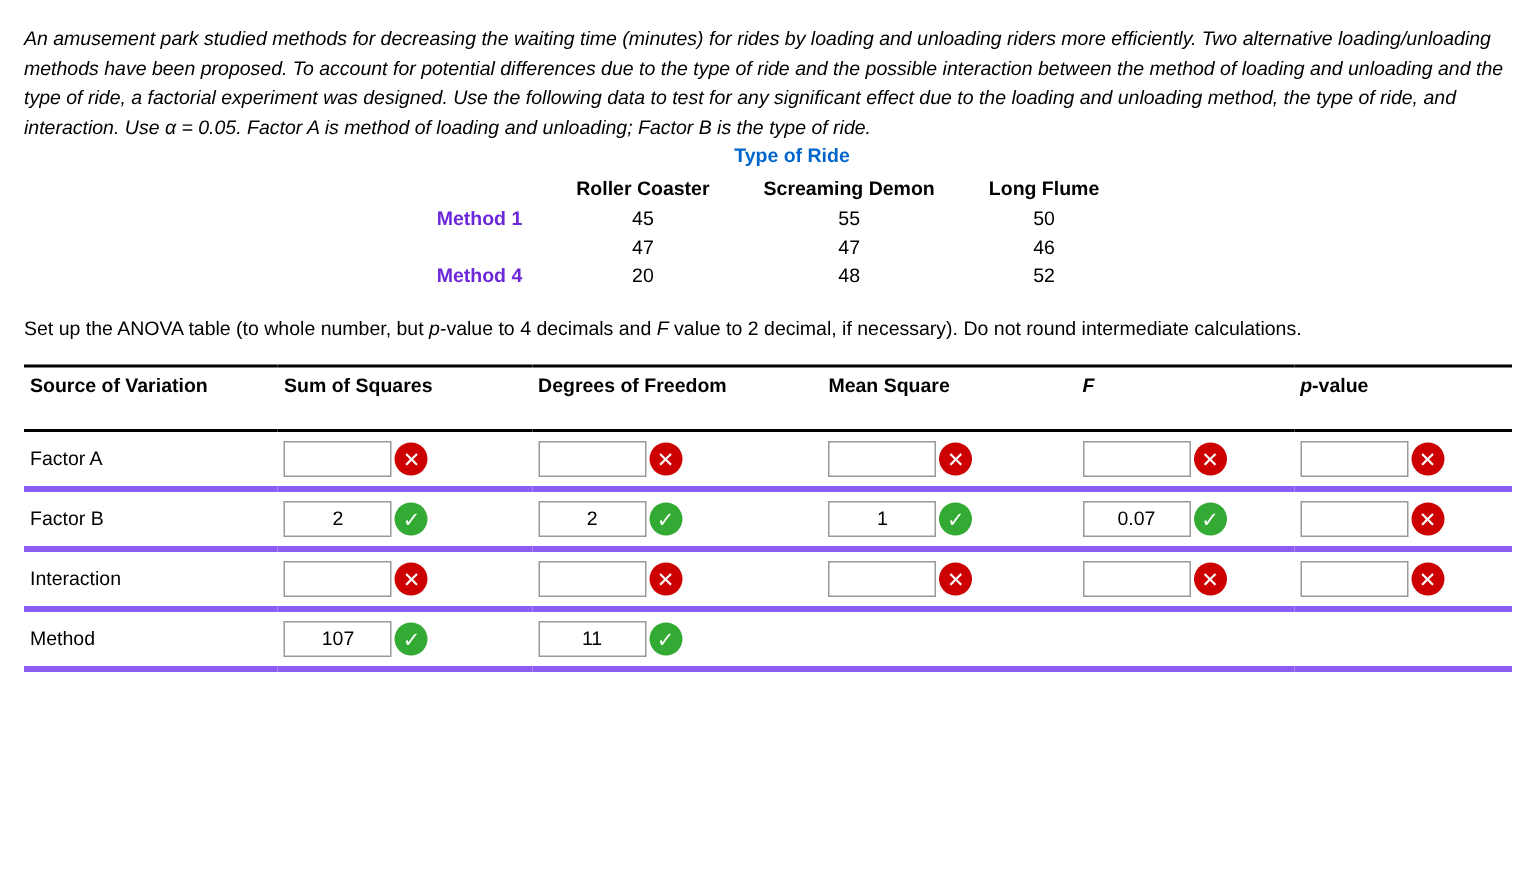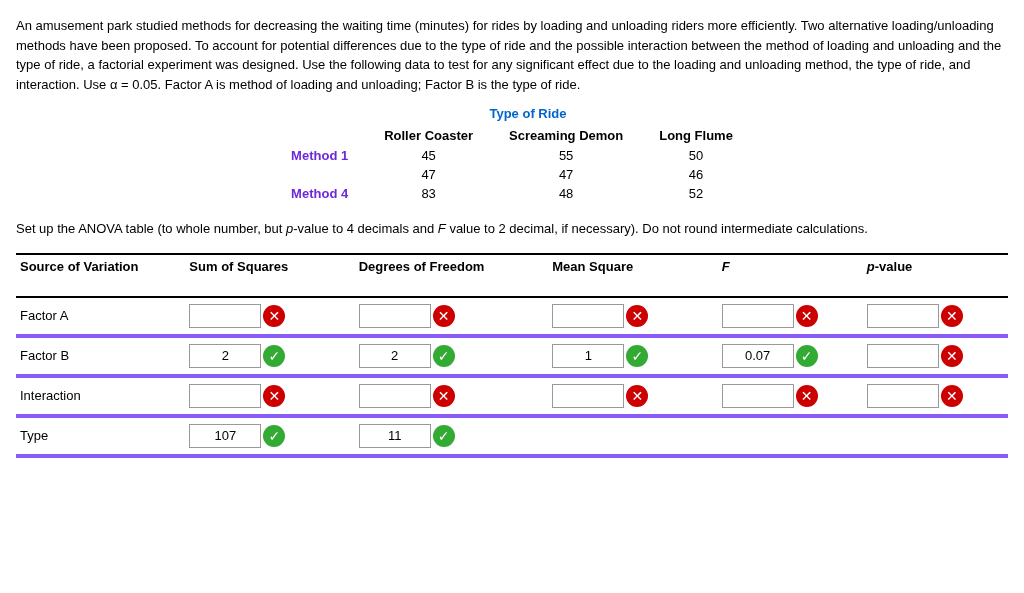--- a/index.html
+++ b/index.html
@@ -7,22 +7,23 @@
       font-family: Arial, sans-serif;
       font-size: 13px;
       background: #fff;
       color: #000;
       padding: 16px;
       width: 1024px;
       min-height: 593px;
     }
     .intro-text {
       line-height: 1.5;
-      margin-bottom: 12px;
+      margin-bottom: 2px;
       max-width: 1000px;
+      font-style: italic;
     }
     .data-table-wrapper {
       display: flex;
       flex-direction: column;
       align-items: center;
       margin-bottom: 16px;
     }
     .type-of-ride-header {
       color: #0066cc;
       font-weight: bold;
@@ -141,21 +142,21 @@
         <td>50</td>
       </tr>
       <tr>
         <td class="method-label"></td>
         <td>47</td>
         <td>47</td>
         <td>46</td>
       </tr>
       <tr>
         <td class="method-label">Method 4</td>
-        <td>83</td>
+        <td>20</td>
         <td>48</td>
         <td>52</td>
       </tr>
     </tbody>
   </table>
 </div>
 
 <p class="instruction-text">
   Set up the ANOVA table (to whole number, but <em>p</em>-value to 4 decimals and <em>F</em> value to 2 decimal, if necessary). Do not round intermediate calculations.
 </p>
@@ -265,21 +266,21 @@
           </div>
         </td>
         <td>
           <div class="input-cell">
             <input type="text" class="anova-input" style="">
             <span class="icon-circle icon-x">✕</span>
           </div>
         </td>
       </tr>
       <tr class="anova-body-row">
-        <td>Type</td>
+        <td>Method</td>
         <td>
           <div class="input-cell">
             <input type="text" class="anova-input" value="107" style="">
             <span class="icon-circle icon-check">✓</span>
           </div>
         </td>
         <td>
           <div class="input-cell">
             <input type="text" class="anova-input" value="11" style="">
             <span class="icon-circle icon-check">✓</span>

